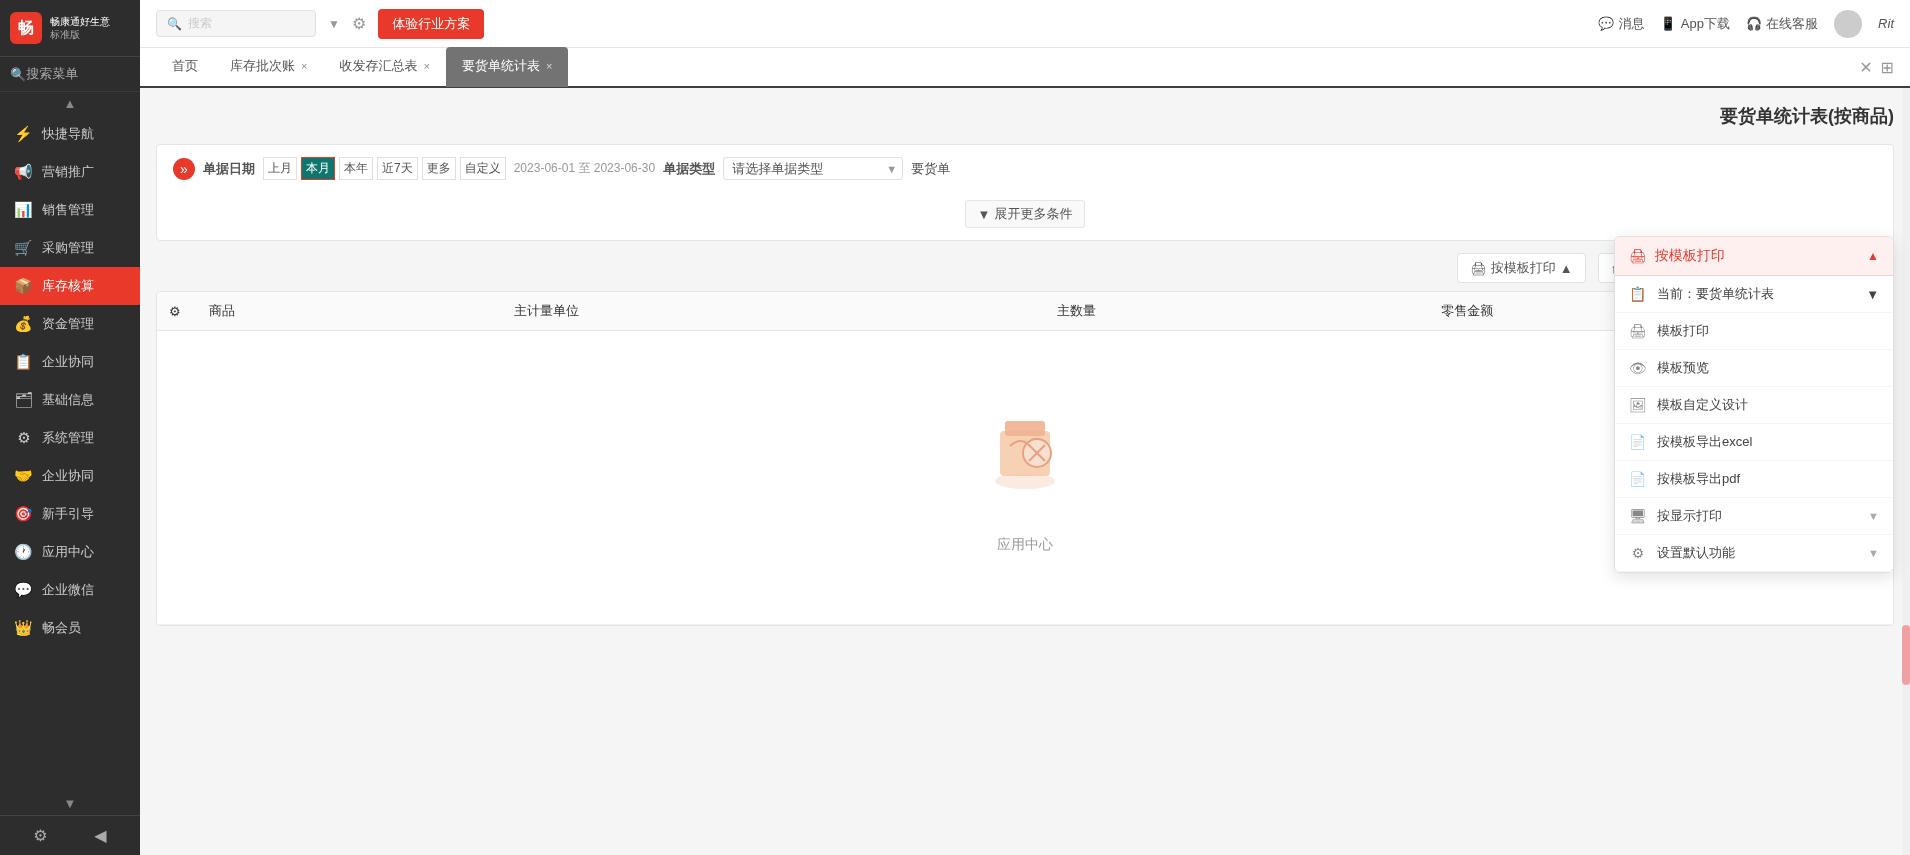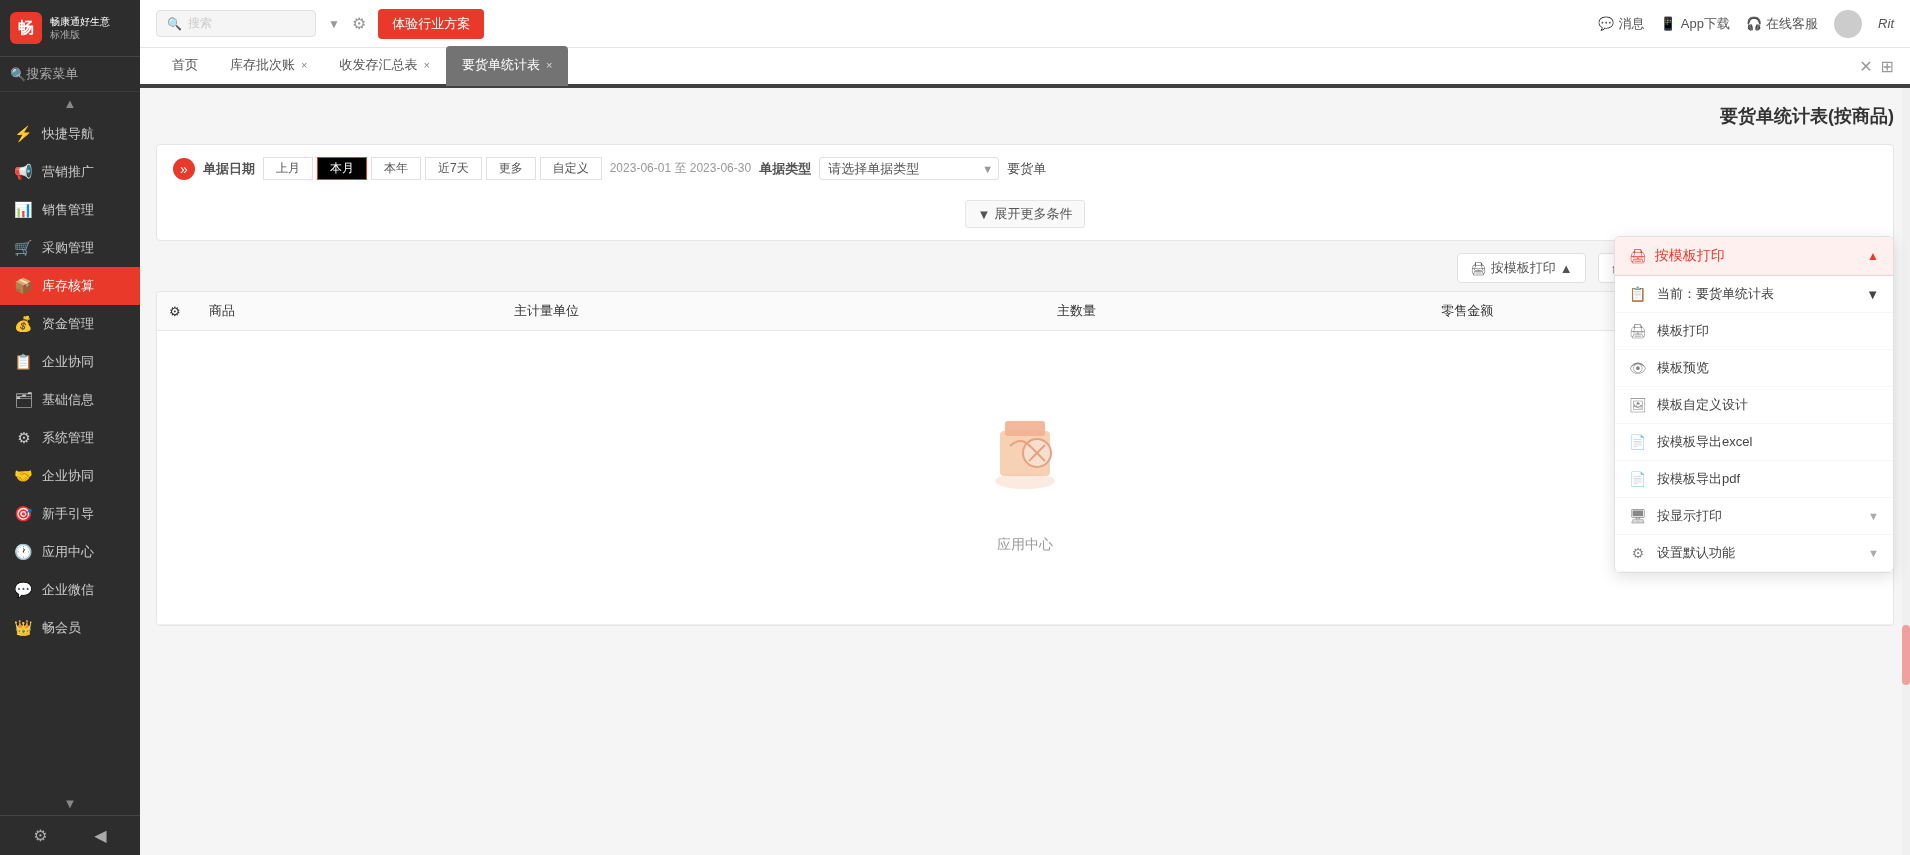--- a/index.html
+++ b/index.html
@@ -124,21 +124,21 @@
       top: -6px;
       right: -6px;
       margin-top: 40px;
     }
     .header-avatar { width: 28px; height: 28px; background: #ccc; border-radius: 50%; }
     .header-username { color: #555; font-size: 13px; font-style: italic; }
 
     
     .tabs-bar {
       background: #fff;
-      border-bottom: 4px solid #404040;
+      border-bottom: 2px solid #404040;
       display: flex;
       align-items: center;
       padding: 0 16px;
       height: 40px;
       gap: 0;
       position: relative;
     }
     .tab {
       display: flex;
       align-items: center;
@@ -188,29 +188,29 @@
       height: 22px;
       font-size: 14px;
       cursor: pointer;
       display: flex;
       align-items: center;
       justify-content: center;
     }
     .filter-label { color: #555; font-size: 13px; font-weight: bold; }
     .filter-date-btns { display: flex; align-items: center; gap: 4px; }
     .filter-date-btn {
-      padding: 2px 12px;
+      padding: 2px 4px;
       border: 1px solid #e0e0e0;
       border-radius: 0;
       font-size: 12px;
       cursor: pointer;
       background: #fff;
       color: #555;
     }
-    .filter-date-btn.active { background: #000000; color: white; border-color: #e8392a; }
+    .filter-date-btn.active { background: #0f766e; color: white; border-color: #e8392a; }
     .filter-date-range { color: #999; font-size: 12px; }
     .filter-select {
       border: 1px solid #e0e0e0;
       border-radius: 3px;
       padding: 3px 24px 3px 8px;
       font-size: 13px;
       color: #555;
       background: #fff;
       appearance: none;
       min-width: 180px;

